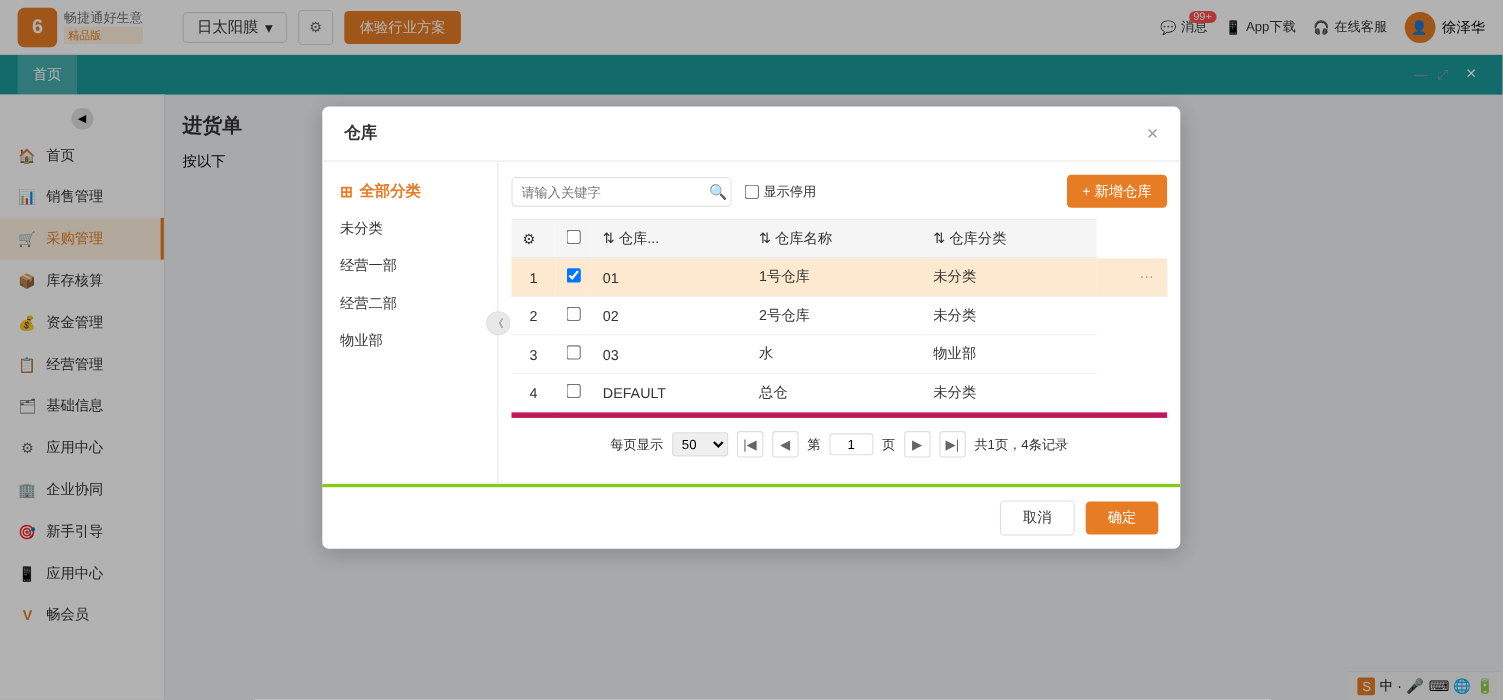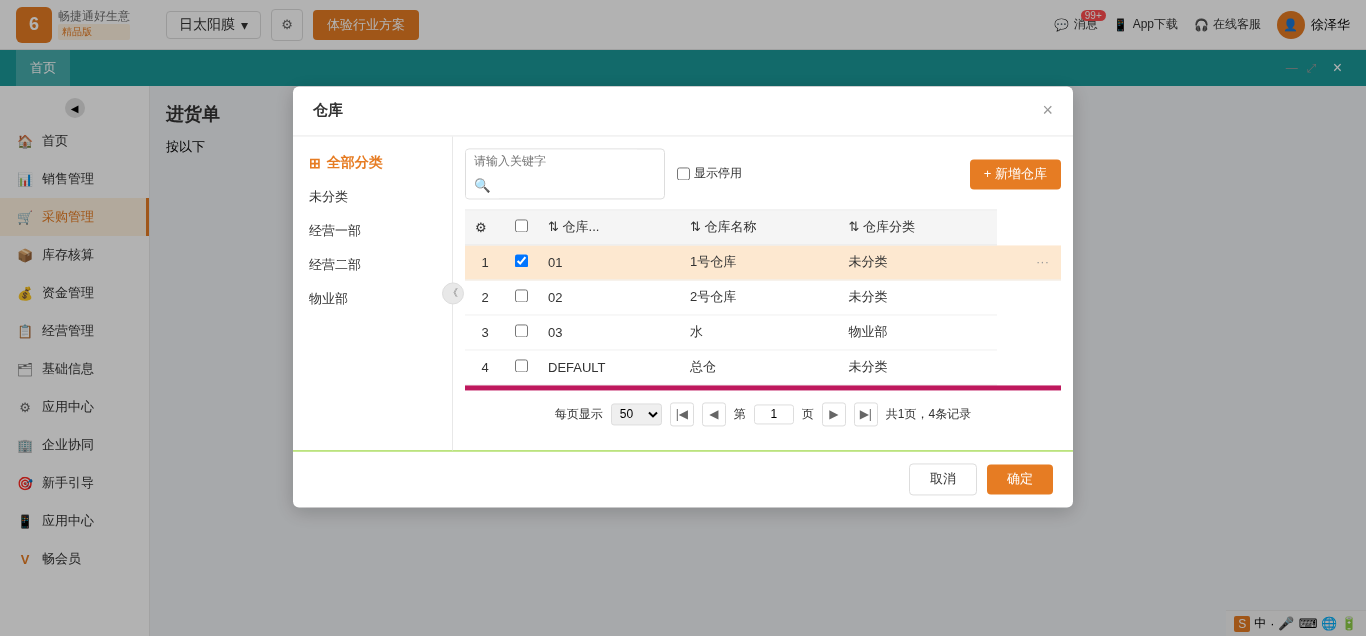--- a/index.html
+++ b/index.html
@@ -152,24 +152,23 @@
       border: 1px solid #ddd;
     }
 
     
     .table-area { flex: 1; padding: 12px; overflow: auto; }
     .table-toolbar {
       display: flex; align-items: center; justify-content: space-between;
       margin-bottom: 10px;
     }
     .search-box {
-      display: flex; align-items: flex-start;
+      display: flex; align-items: flex-end;
       border: 1px solid #ddd; border-radius: 4px; overflow: hidden;
       width: 200px;
-      flex-direction: column;
     }
     .search-input {
       border: none; outline: none; padding: 5px 8px; flex: 1; font-size: 12px;
     }
     .search-btn { padding: 5px 8px; background: white; border: none; cursor: pointer; color: #999; }
     .show-disabled { display: flex; align-items: center; gap: 4px; font-size: 12px; color: #333; }
     .new-btn {
       background: #e67c23; color: white; border: none; border-radius: 4px;
       padding: 6px 14px; cursor: pointer; font-size: 13px;
     }
@@ -204,21 +203,21 @@
       width: 40px; border: 1px solid #ddd; border-radius: 3px;
       padding: 2px 4px; text-align: center; font-size: 12px;
     }
     .per-page-select {
       border: 1px solid #ddd; border-radius: 3px; padding: 2px 4px; font-size: 12px;
     }
 
     
     .modal-footer {
       padding: 12px 20px;
-      border-top: 1px solid #84cc16;
+      border-top: 3px solid #84cc16;
       display: flex; align-items: center; justify-content: flex-end; gap: 10px;
     }
     .cancel-btn {
       padding: 6px 20px; border: 1px solid #ddd; border-radius: 4px;
       background: white; cursor: pointer; font-size: 13px; color: #333;
     }
     .confirm-btn {
       padding: 6px 20px; background: #e67c23; color: white; border: none;
       border-radius: 4px; cursor: pointer; font-size: 13px;
     }

